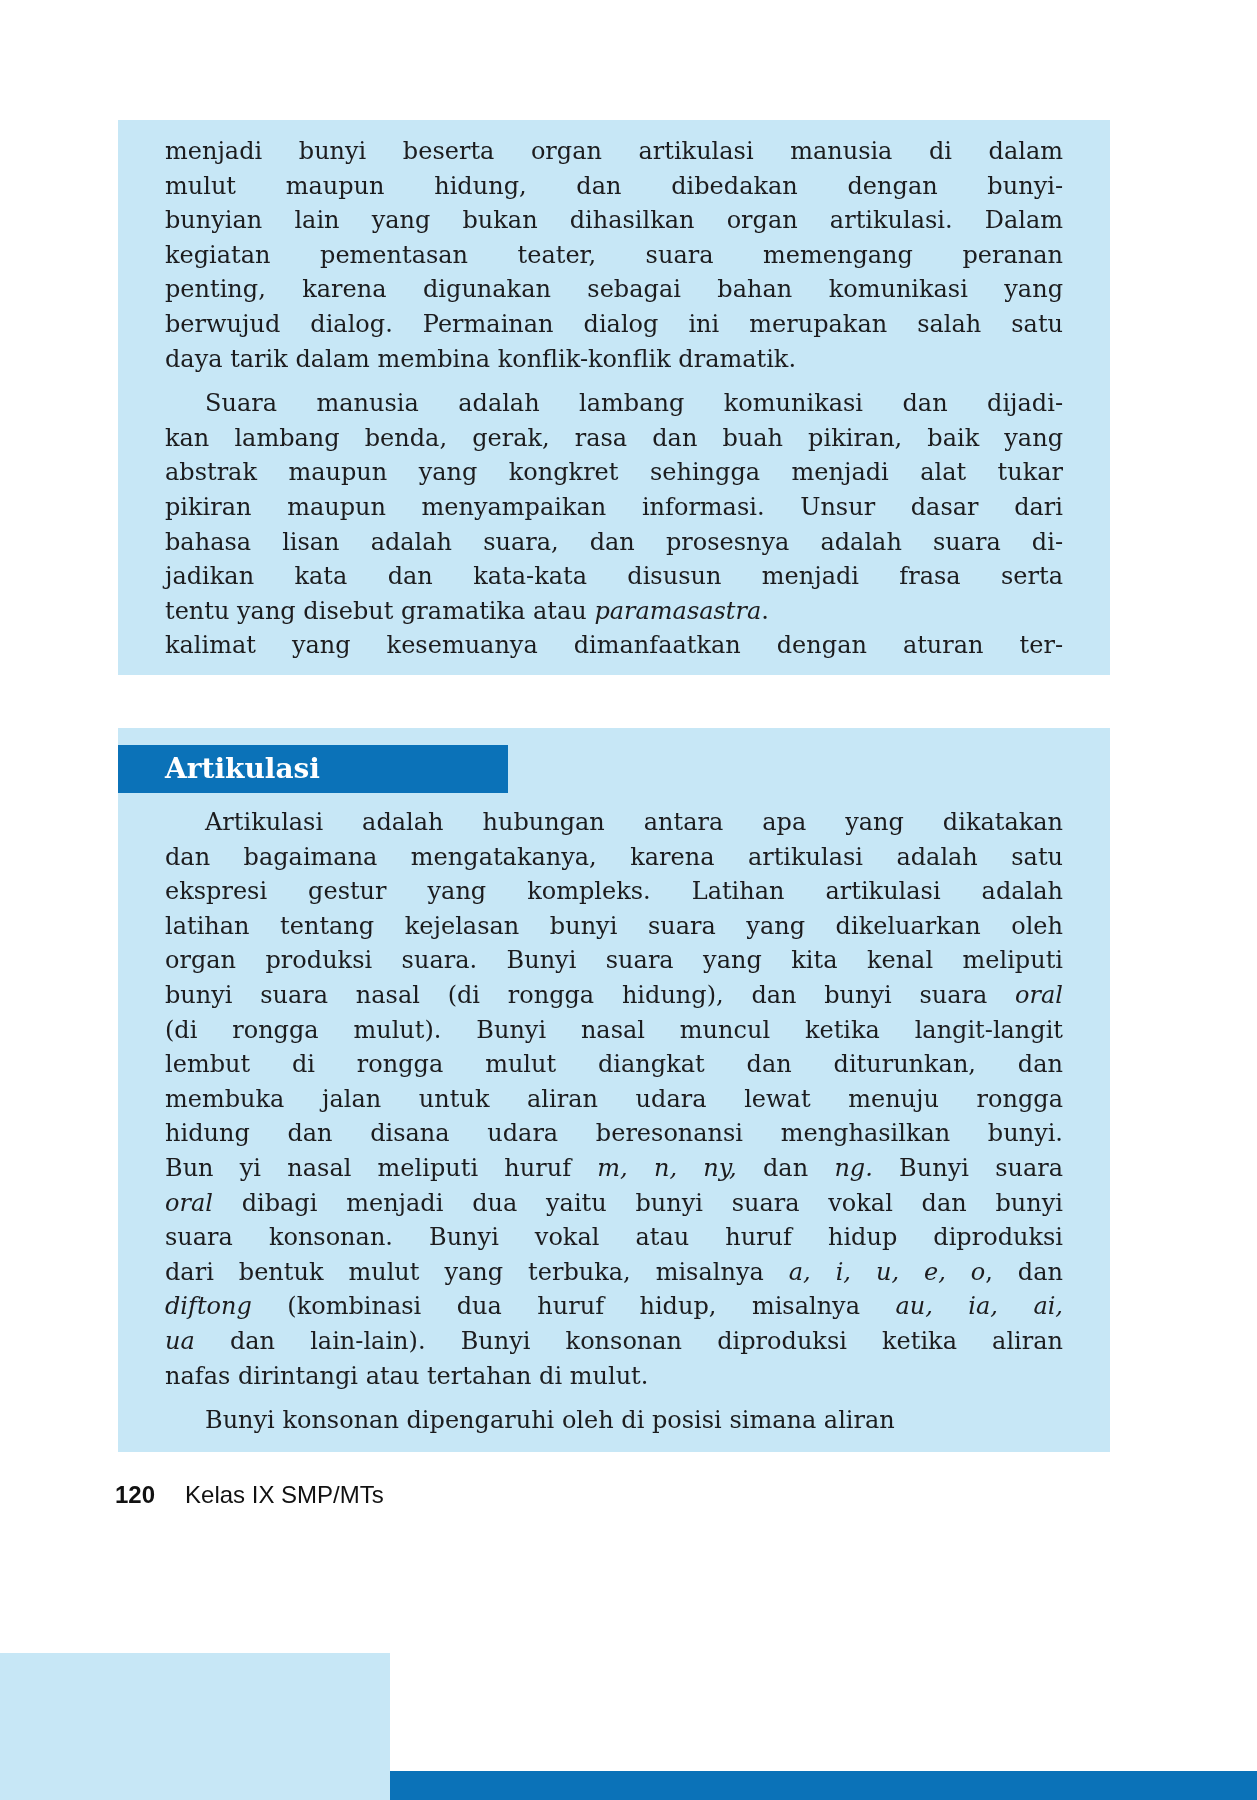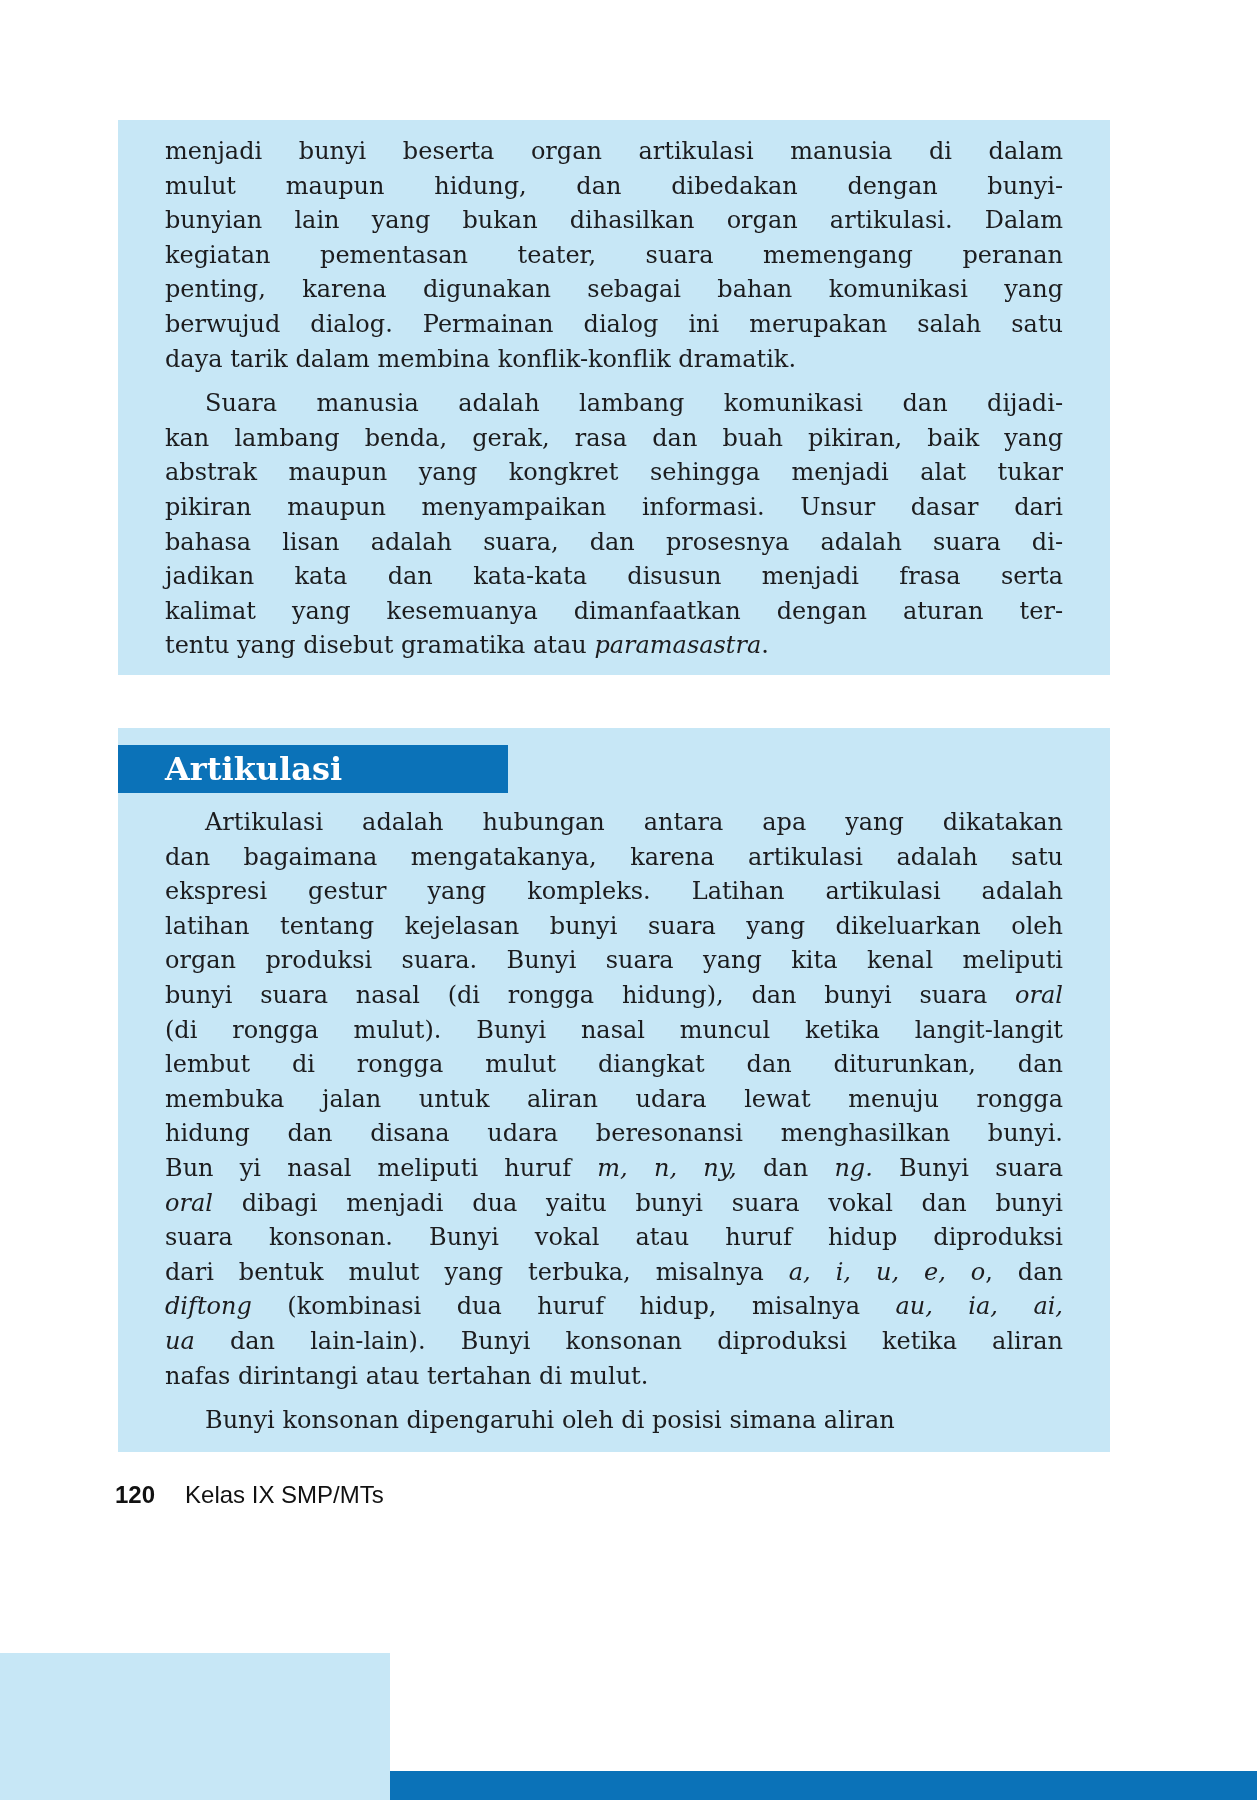--- a/index.html
+++ b/index.html
@@ -33,21 +33,21 @@
     top:728px;
     padding:0 0 14px 0;
   }
   .section-header{
     margin-top:17px;
     width:390px;
     height:48px;
     background:var(--header-bar);
     color:#ffffff;
     font-weight:bold;
-    font-size:32px;
+    font-size:28px;
     line-height:48px;
     padding-left:47px;
   }
   .box2 .text-area{
     padding:12px 47px 0 47px;
   }
   .para{
     font-size:24px;
     line-height:34.6px;
   }
@@ -116,22 +116,22 @@
           <div class="line"><span>berwujud dialog. Permainan dialog ini merupakan salah satu</span></div>
           <div class="line last"><span>daya tarik dalam membina konflik-konflik dramatik.</span></div>
         </div>
         <div class="para">
           <div class="line indent"><span>Suara manusia adalah lambang komunikasi dan dijadi-</span></div>
           <div class="line"><span>kan lambang benda, gerak, rasa dan buah pikiran, baik yang</span></div>
           <div class="line"><span>abstrak maupun yang kongkret sehingga menjadi alat tukar</span></div>
           <div class="line"><span>pikiran maupun menyampaikan informasi. Unsur dasar dari</span></div>
           <div class="line"><span>bahasa lisan adalah suara, dan prosesnya adalah suara di-</span></div>
           <div class="line"><span>jadikan kata dan kata-kata disusun menjadi frasa serta</span></div>
+          <div class="line last"><span>tentu yang disebut gramatika atau </span><span class="it">paramasastra</span><span>.</span></div>
           <div class="line"><span>kalimat yang kesemuanya dimanfaatkan dengan aturan ter-</span></div>
-          <div class="line last"><span>tentu yang disebut gramatika atau </span><span class="it">paramasastra</span><span>.</span></div>
         </div>
       </div>
   </div>
 
   <div class="content-box box2">
     <div class="section-header">
       <span>Artikulasi</span>
     </div>
     <div class="text-area">
         <div class="para">

